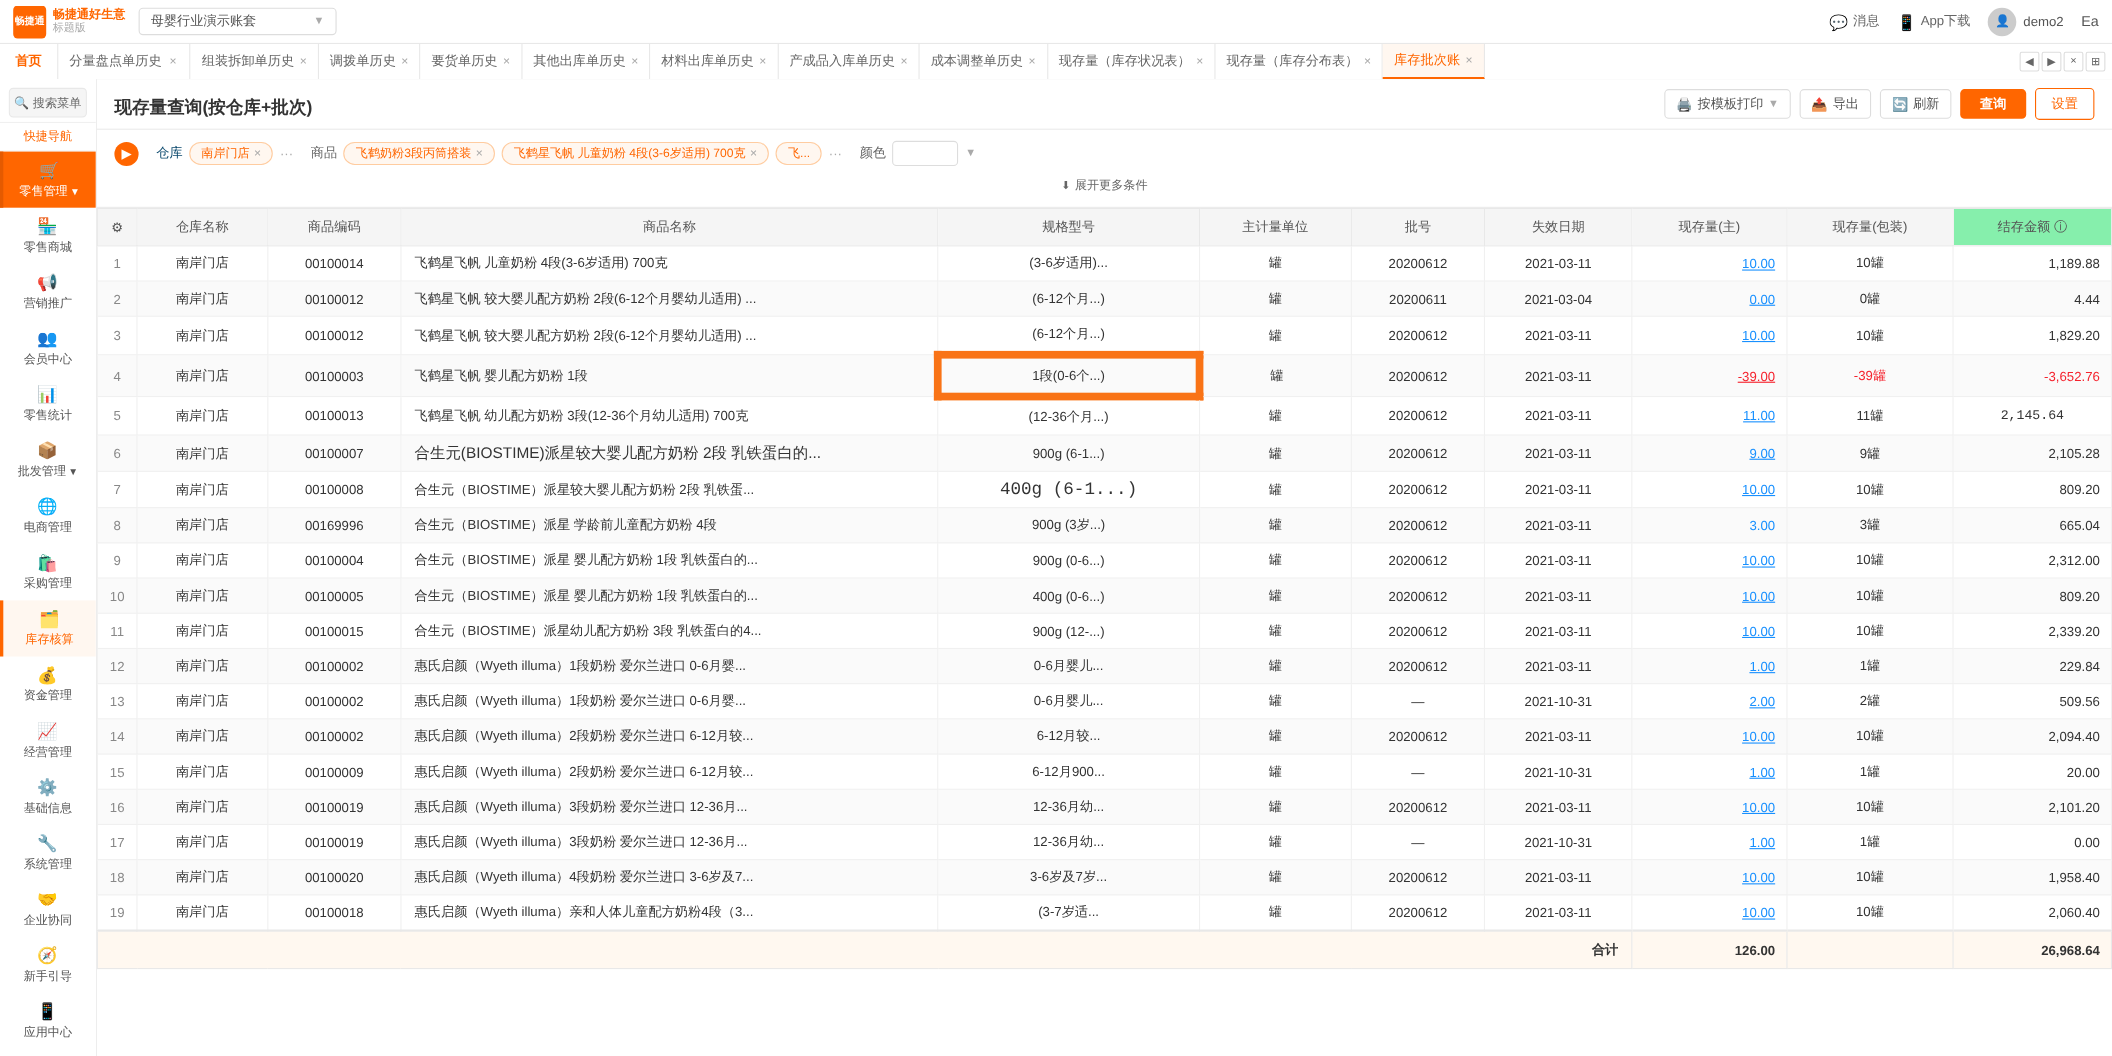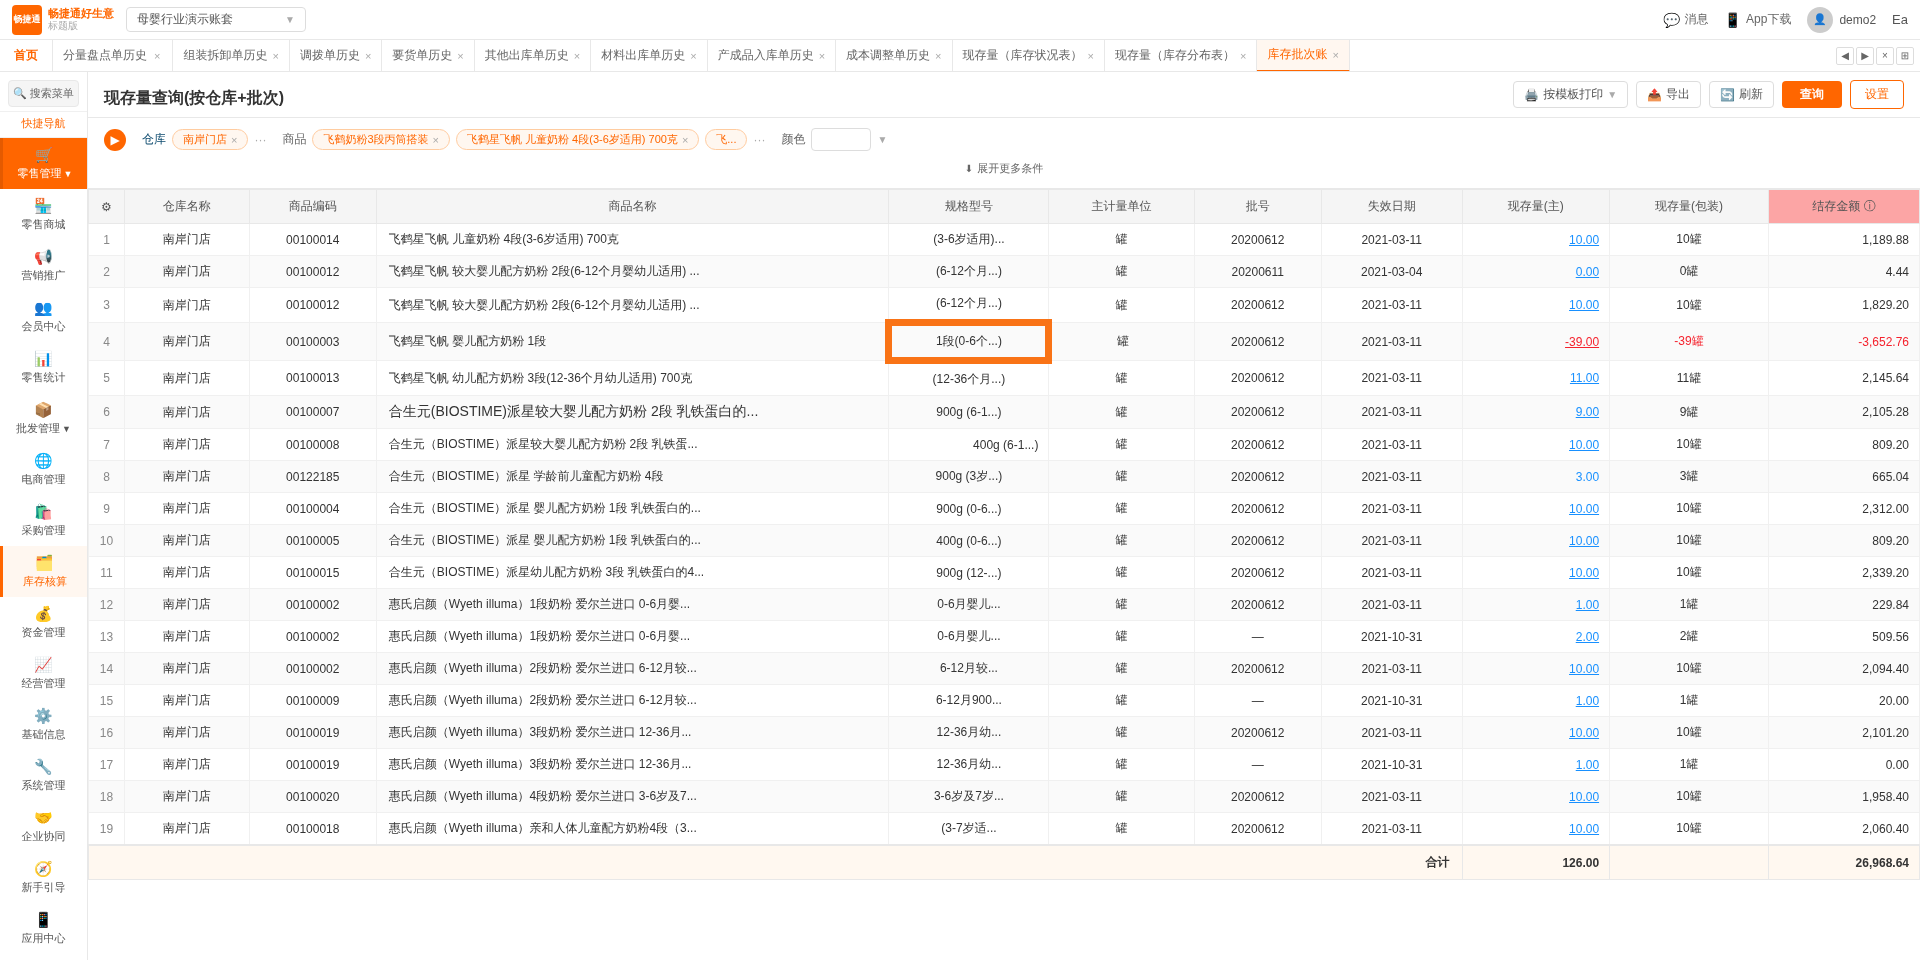--- a/index.html
+++ b/index.html
@@ -266,21 +266,21 @@
             <th style="background:#f5f5f5; border:1px solid #e8e8e8; padding:8px 10px; width:36px; cursor:pointer;">⚙</th>
             <th style="background:#f5f5f5; border:1px solid #e8e8e8; padding:8px 12px; text-align:center; font-weight:normal; color:#555; white-space:nowrap;">仓库名称</th>
             <th style="background:#f5f5f5; border:1px solid #e8e8e8; padding:8px 12px; text-align:center; font-weight:normal; color:#555; white-space:nowrap;">商品编码</th>
             <th style="background:#f5f5f5; border:1px solid #e8e8e8; padding:8px 12px; text-align:center; font-weight:normal; color:#555; white-space:nowrap; min-width:280px;">商品名称</th>
             <th style="background:#f5f5f5; border:1px solid #e8e8e8; padding:8px 12px; text-align:center; font-weight:normal; color:#555; white-space:nowrap;">规格型号</th>
             <th style="background:#f5f5f5; border:1px solid #e8e8e8; padding:8px 12px; text-align:center; font-weight:normal; color:#555; white-space:nowrap;">主计量单位</th>
             <th style="background:#f5f5f5; border:1px solid #e8e8e8; padding:8px 12px; text-align:center; font-weight:normal; color:#555; white-space:nowrap;">批号</th>
             <th style="background:#f5f5f5; border:1px solid #e8e8e8; padding:8px 12px; text-align:center; font-weight:normal; color:#555; white-space:nowrap;">失效日期</th>
             <th style="background:#f5f5f5; border:1px solid #e8e8e8; padding:8px 12px; text-align:center; font-weight:normal; color:#555; white-space:nowrap;">现存量(主)</th>
             <th style="background:#f5f5f5; border:1px solid #e8e8e8; padding:8px 12px; text-align:center; font-weight:normal; color:#555; white-space:nowrap;">现存量(包装)</th>
-            <th style="background:#fca5a5; border:1px solid #e8e8e8; padding:8px 12px; text-align:center; font-weight:normal; color:#555; white-space:nowrap;">结存金额 ⓘ</th>
+            <th style="background:#86efac; border:1px solid #e8e8e8; padding:8px 12px; text-align:center; font-weight:normal; color:#555; white-space:nowrap;">结存金额 ⓘ</th>
           </tr>
         </thead>
         <tbody id="table-body">
         <tr style="background: rgb(255, 255, 255);">
     <td style="border:1px solid #f0f0f0; padding:7px 10px; text-align:center; color:#888; font-size:12px;">1</td>
     <td style="border:1px solid #f0f0f0; padding:7px 10px; text-align:center; font-size:12px;">南岸门店</td>
     <td style="border:1px solid #f0f0f0; padding:7px 10px; text-align:center; font-size:12px;">00100014</td>
     <td style="border:1px solid #f0f0f0; padding:7px 12px; text-align:left; font-size:12px; max-width:300px; overflow:hidden; text-overflow:ellipsis; white-space:nowrap;">飞鹤星飞帆 儿童奶粉 4段(3-6岁适用) 700克</td>
     <td style="border:1px solid #f0f0f0; padding:7px 10px; text-align:center; font-size:12px;">(3-6岁适用)...</td>
     <td style="border:1px solid #f0f0f0; padding:7px 10px; text-align:center; font-size:12px;">罐</td>
@@ -333,52 +333,52 @@
     <td style="border:1px solid #f0f0f0; padding:7px 10px; text-align:center; color:#888; font-size:12px;">5</td>
     <td style="border:1px solid #f0f0f0; padding:7px 10px; text-align:center; font-size:12px;">南岸门店</td>
     <td style="border:1px solid #f0f0f0; padding:7px 10px; text-align:center; font-size:12px;">00100013</td>
     <td style="border:1px solid #f0f0f0; padding:7px 12px; text-align:left; font-size:12px; max-width:300px; overflow:hidden; text-overflow:ellipsis; white-space:nowrap;">飞鹤星飞帆 幼儿配方奶粉 3段(12-36个月幼儿适用) 700克</td>
     <td style="border:1px solid #f0f0f0; padding:7px 10px; text-align:center; font-size:12px;">(12-36个月...)</td>
     <td style="border:1px solid #f0f0f0; padding:7px 10px; text-align:center; font-size:12px;">罐</td>
     <td style="border:1px solid #f0f0f0; padding:7px 10px; text-align:center; font-size:12px;">20200612</td>
     <td style="border:1px solid #f0f0f0; padding:7px 10px; text-align:center; font-size:12px;">2021-03-11</td>
     <td style="border:1px solid #f0f0f0; padding:7px 10px; text-align:right; font-size:12px; "><span style="text-decoration:underline; color:#1890ff; cursor:pointer;">11.00</span></td>
     <td style="border:1px solid #f0f0f0; padding:7px 10px; text-align:center; font-size:12px; ">11罐</td>
-    <td style="border:1px solid #f0f0f0; padding:7px 10px; text-align:right; font-size:12px; ">2,145.64</td>
+    <td style="border:1px solid #f0f0f0; padding:7px 10px; font-size:12px;font-family:Liberation Mono, monospace; ">2,145.64</td>
   </tr>
             <tr style="background: rgb(250, 250, 250);">
     <td style="border:1px solid #f0f0f0; padding:7px 10px; text-align:center; color:#888; font-size:12px;">6</td>
     <td style="border:1px solid #f0f0f0; padding:7px 10px; text-align:center; font-size:12px;">南岸门店</td>
     <td style="border:1px solid #f0f0f0; padding:7px 10px; text-align:center; font-size:12px;">00100007</td>
     <td style="border:1px solid #f0f0f0; padding:7px 12px; text-align:left; font-size:14px; max-width:300px; overflow:hidden; text-overflow:ellipsis; white-space:nowrap;">合生元(BIOSTIME)派星较大婴儿配方奶粉 2段 乳铁蛋白的...</td>
     <td style="border:1px solid #f0f0f0; padding:7px 10px; text-align:center; font-size:12px;">900g (6-1...)</td>
     <td style="border:1px solid #f0f0f0; padding:7px 10px; text-align:center; font-size:12px;">罐</td>
     <td style="border:1px solid #f0f0f0; padding:7px 10px; text-align:center; font-size:12px;">20200612</td>
     <td style="border:1px solid #f0f0f0; padding:7px 10px; text-align:center; font-size:12px;">2021-03-11</td>
     <td style="border:1px solid #f0f0f0; padding:7px 10px; text-align:right; font-size:12px; "><span style="text-decoration:underline; color:#1890ff; cursor:pointer;">9.00</span></td>
     <td style="border:1px solid #f0f0f0; padding:7px 10px; text-align:center; font-size:12px; ">9罐</td>
     <td style="border:1px solid #f0f0f0; padding:7px 10px; text-align:right; font-size:12px; ">2,105.28</td>
   </tr>
             <tr style="background: rgb(255, 255, 255);">
     <td style="border:1px solid #f0f0f0; padding:7px 10px; text-align:center; color:#888; font-size:12px;">7</td>
     <td style="border:1px solid #f0f0f0; padding:7px 10px; text-align:center; font-size:12px;">南岸门店</td>
     <td style="border:1px solid #f0f0f0; padding:7px 10px; text-align:center; font-size:12px;">00100008</td>
     <td style="border:1px solid #f0f0f0; padding:7px 12px; text-align:left; font-size:12px; max-width:300px; overflow:hidden; text-overflow:ellipsis; white-space:nowrap;">合生元（BIOSTIME）派星较大婴儿配方奶粉 2段 乳铁蛋...</td>
-    <td style="border:1px solid #f0f0f0; padding:7px 10px; text-align:right; font-size:12px;">400g (6-1...)</td>
+    <td style="border:1px solid #f0f0f0; padding:7px 10px; text-align:center; font-size:16px;font-family:Liberation Mono, monospace;">400g (6-1...)</td>
     <td style="border:1px solid #f0f0f0; padding:7px 10px; text-align:center; font-size:12px;">罐</td>
     <td style="border:1px solid #f0f0f0; padding:7px 10px; text-align:center; font-size:12px;">20200612</td>
     <td style="border:1px solid #f0f0f0; padding:7px 10px; text-align:center; font-size:12px;">2021-03-11</td>
     <td style="border:1px solid #f0f0f0; padding:7px 10px; text-align:right; font-size:12px; "><span style="text-decoration:underline; color:#1890ff; cursor:pointer;">10.00</span></td>
     <td style="border:1px solid #f0f0f0; padding:7px 10px; text-align:center; font-size:12px; ">10罐</td>
     <td style="border:1px solid #f0f0f0; padding:7px 10px; text-align:right; font-size:12px; ">809.20</td>
   </tr>
             <tr style="background: rgb(250, 250, 250);">
     <td style="border:1px solid #f0f0f0; padding:7px 10px; text-align:center; color:#888; font-size:12px;">8</td>
     <td style="border:1px solid #f0f0f0; padding:7px 10px; text-align:center; font-size:12px;">南岸门店</td>
-    <td style="border:1px solid #f0f0f0; padding:7px 10px; text-align:center; font-size:12px;">00122185</td>
+    <td style="border:1px solid #f0f0f0; padding:7px 10px; text-align:center; font-size:12px;">00169996</td>
     <td style="border:1px solid #f0f0f0; padding:7px 12px; text-align:left; font-size:12px; max-width:300px; overflow:hidden; text-overflow:ellipsis; white-space:nowrap;">合生元（BIOSTIME）派星 学龄前儿童配方奶粉 4段</td>
     <td style="border:1px solid #f0f0f0; padding:7px 10px; text-align:center; font-size:12px;">900g (3岁...)</td>
     <td style="border:1px solid #f0f0f0; padding:7px 10px; text-align:center; font-size:12px;">罐</td>
     <td style="border:1px solid #f0f0f0; padding:7px 10px; text-align:center; font-size:12px;">20200612</td>
     <td style="border:1px solid #f0f0f0; padding:7px 10px; text-align:center; font-size:12px;">2021-03-11</td>
     <td style="border:1px solid #f0f0f0; padding:7px 10px; text-align:right; font-size:12px; "><span style="color:#1890ff; cursor:pointer;margin-left:42px;">3.00</span></td>
     <td style="border:1px solid #f0f0f0; padding:7px 10px; text-align:center; font-size:12px; ">3罐</td>
     <td style="border:1px solid #f0f0f0; padding:7px 10px; text-align:right; font-size:12px; ">665.04</td>
   </tr>
             <tr style="background: rgb(255, 255, 255);">

